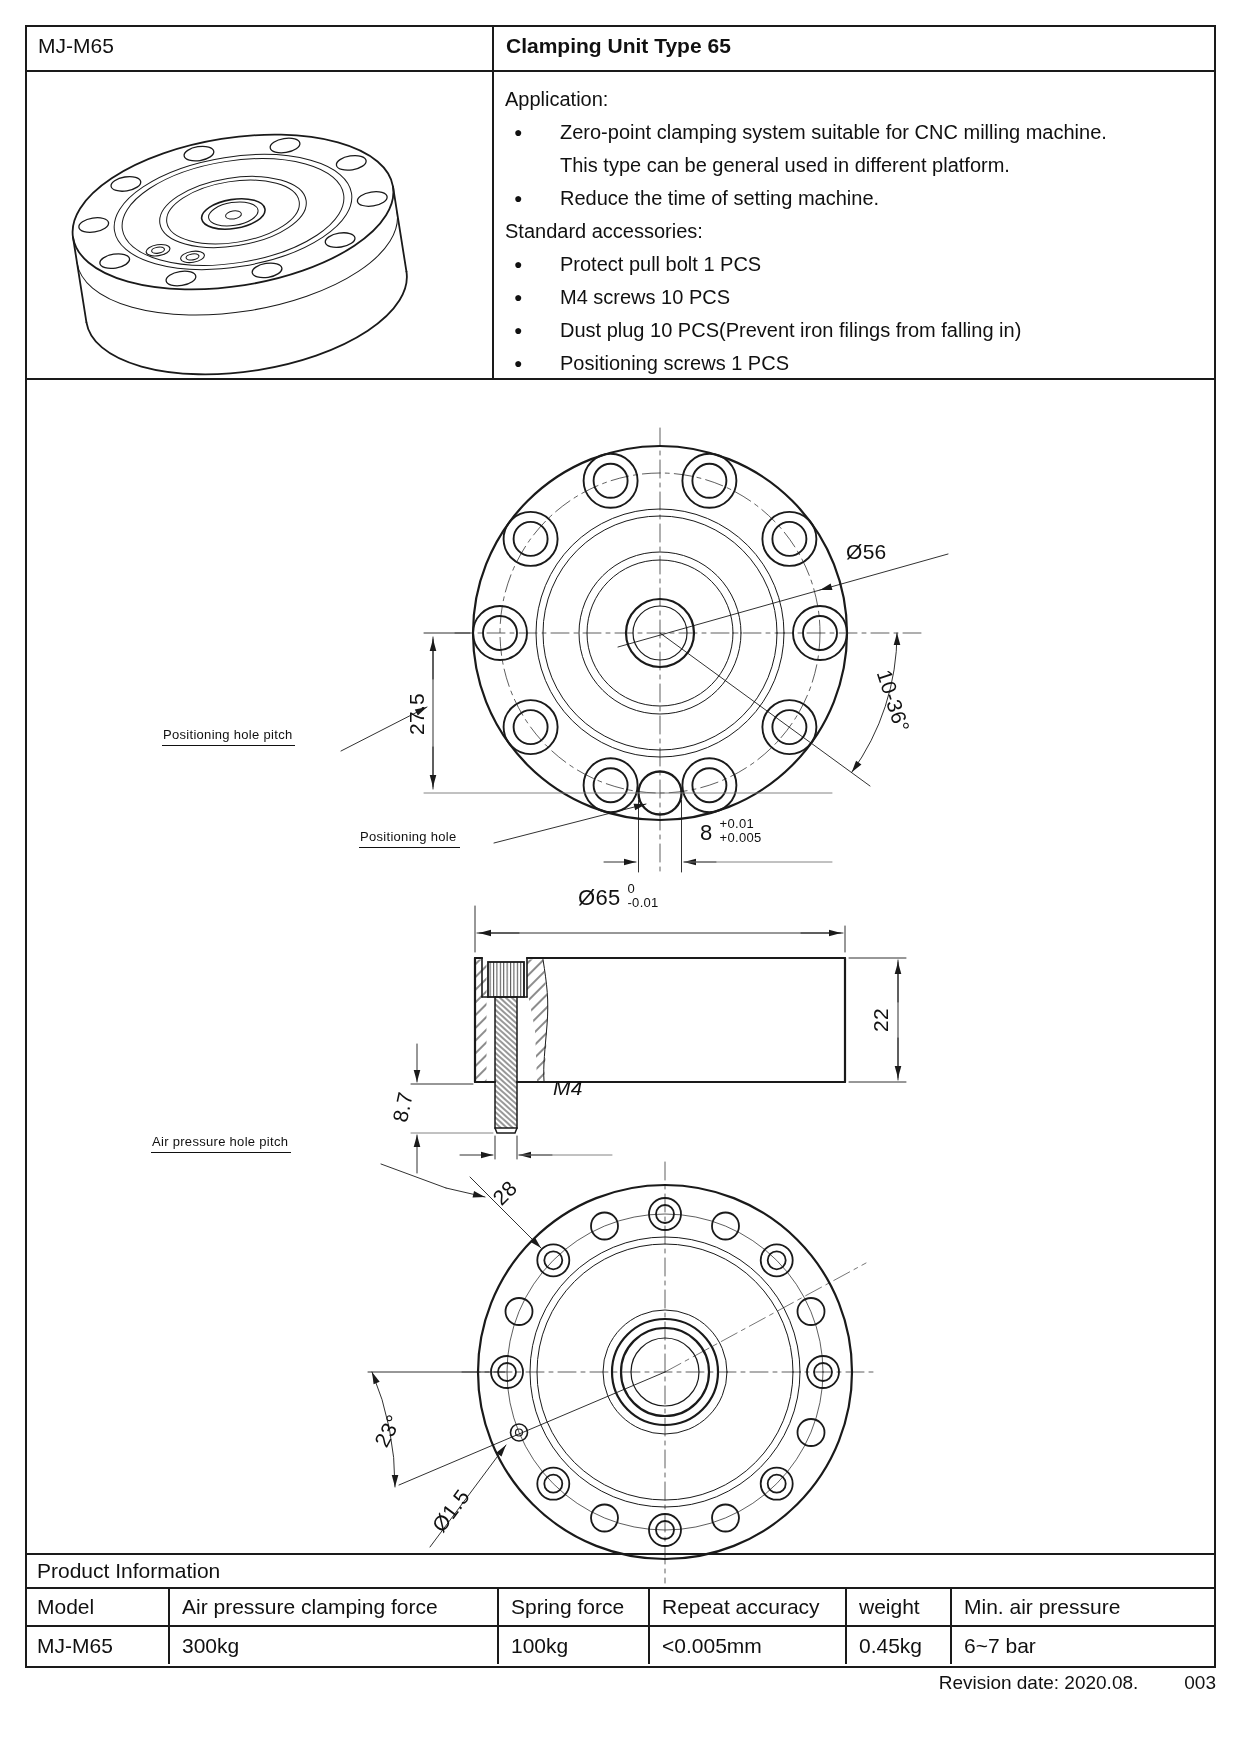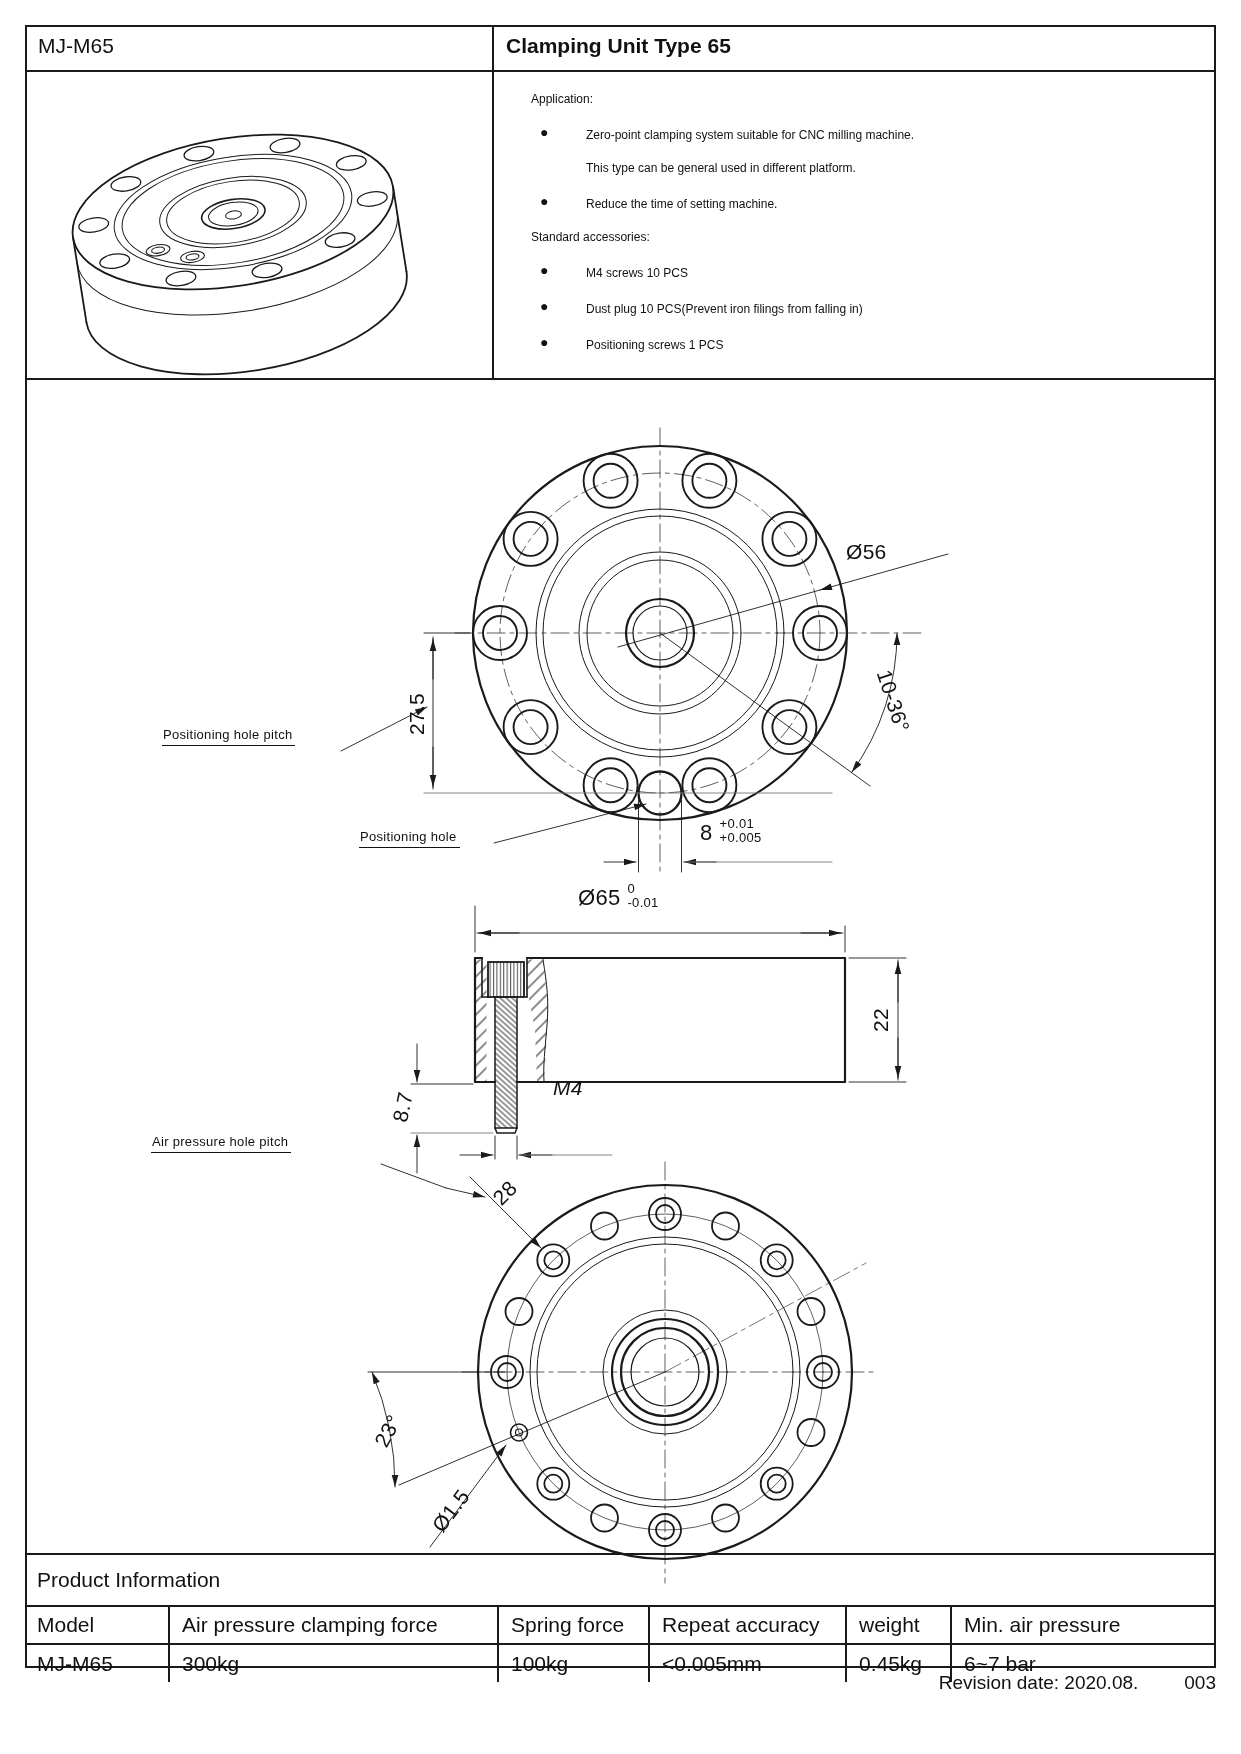--- a/index.html
+++ b/index.html
@@ -7,36 +7,36 @@
         font-family:"Liberation Sans","DejaVu Sans",sans-serif;color:#111;overflow:hidden;padding-left:26px;}
   .abs{position:absolute;}
   svg{position:absolute;left:0;top:0;}
   
   .sheet{left:25px;top:25px;width:1191px;height:1643px;border:2px solid #1a1a1a;box-sizing:border-box;}
   .hline{border-top:2px solid #1a1a1a;height:0;}
   .vline{border-left:2px solid #1a1a1a;width:0;}
   
   .tb-text{font-size:21px;line-height:24px;white-space:nowrap;}
   
-  .app{left:531px;top:83px;width:700px;font-size:12px;}
+  .app{left:505px;top:83px;width:700px;font-size:20px;}
   .app .row{line-height:33px;white-space:nowrap;}
   .app .blt{display:inline-block;width:46px;padding-left:9px;}
   .app .blt::before{content:"●";font-size:14px;vertical-align:2px;}
   .app .cont{padding-left:55px;}
   
   .lbl{position:absolute;font-size:21px;color:#111;white-space:nowrap;letter-spacing:.3px;}
   .rot{transform:translate(-50%,-50%) rotate(var(--r));}
   .lead{font-size:13px;border-bottom:1.6px solid #111;padding:0 3px 3px 1px;}
   .stackwrap{display:inline-flex;align-items:flex-end;}
   .big{font-size:22px;}
   .stack{display:inline-flex;flex-direction:column;font-size:13px;line-height:1.1;margin-left:7px;}
   .ital{font-style:italic;}
   
   .pi{left:25px;top:1553px;width:1191px;font-size:21px;}
-  .pi-title{border-top:2px solid #1a1a1a;height:52px;display:flex;align-items:center;padding-left:12px;box-sizing:border-box;}
+  .pi-title{border-top:2px solid #1a1a1a;height:34px;display:flex;align-items:center;padding-left:12px;box-sizing:border-box;}
   .pi-grid{display:grid;grid-template-columns:143px 329px 151px 197px 105px 266px;grid-template-rows:38px 39px;}
   .pi-grid>div{border-top:2px solid #1a1a1a;display:flex;align-items:center;padding-left:12px;box-sizing:border-box;white-space:nowrap;}
   .pi-grid>div.bl{border-left:2px solid #1a1a1a;}
   .footer{left:600px;top:1672px;width:616px;display:flex;justify-content:flex-end;gap:46px;font-size:19px;}
 </style>
 </head>
 <body>
 
 <div class="page">
 
@@ -264,20 +264,21 @@
 
   <span class="abs tb-text" style="left:38px;top:34px;">MJ-M65</span>
   <span class="abs tb-text" style="left:506px;top:34px;font-weight:bold;">Clamping Unit Type 65</span>
 
   <div class="abs app">
     <div class="row">Application:</div>
     <div class="row"><span class="blt"></span><span>Zero-point clamping system suitable for CNC milling machine.</span></div>
     <div class="row cont">This type can be general used in different platform.</div>
     <div class="row"><span class="blt"></span><span>Reduce the time of setting machine.</span></div>
     <div class="row">Standard accessories:</div>
+    <div class="row"><span class="blt"></span><span>Protect pull bolt 1 PCS</span></div>
     <div class="row"><span class="blt"></span><span>M4 screws 10 PCS</span></div>
     <div class="row"><span class="blt"></span><span>Dust plug 10 PCS(Prevent iron filings from falling in)</span></div>
     <div class="row"><span class="blt"></span><span>Positioning screws 1 PCS</span></div>
   </div>
 
   <span class="lbl" style="left:846px;top:540px;">Ø56</span>
   <span class="lbl rot" style="left:893px;top:701px;--r:72deg;">10-36°</span>
   <span class="lbl rot" style="left:417px;top:714px;--r:-90deg;">27.5</span>
   <span class="lbl lead" style="left:162px;top:727px;">Positioning hole pitch</span>
   <span class="lbl lead" style="left:359px;top:829px;">Positioning hole</span>

